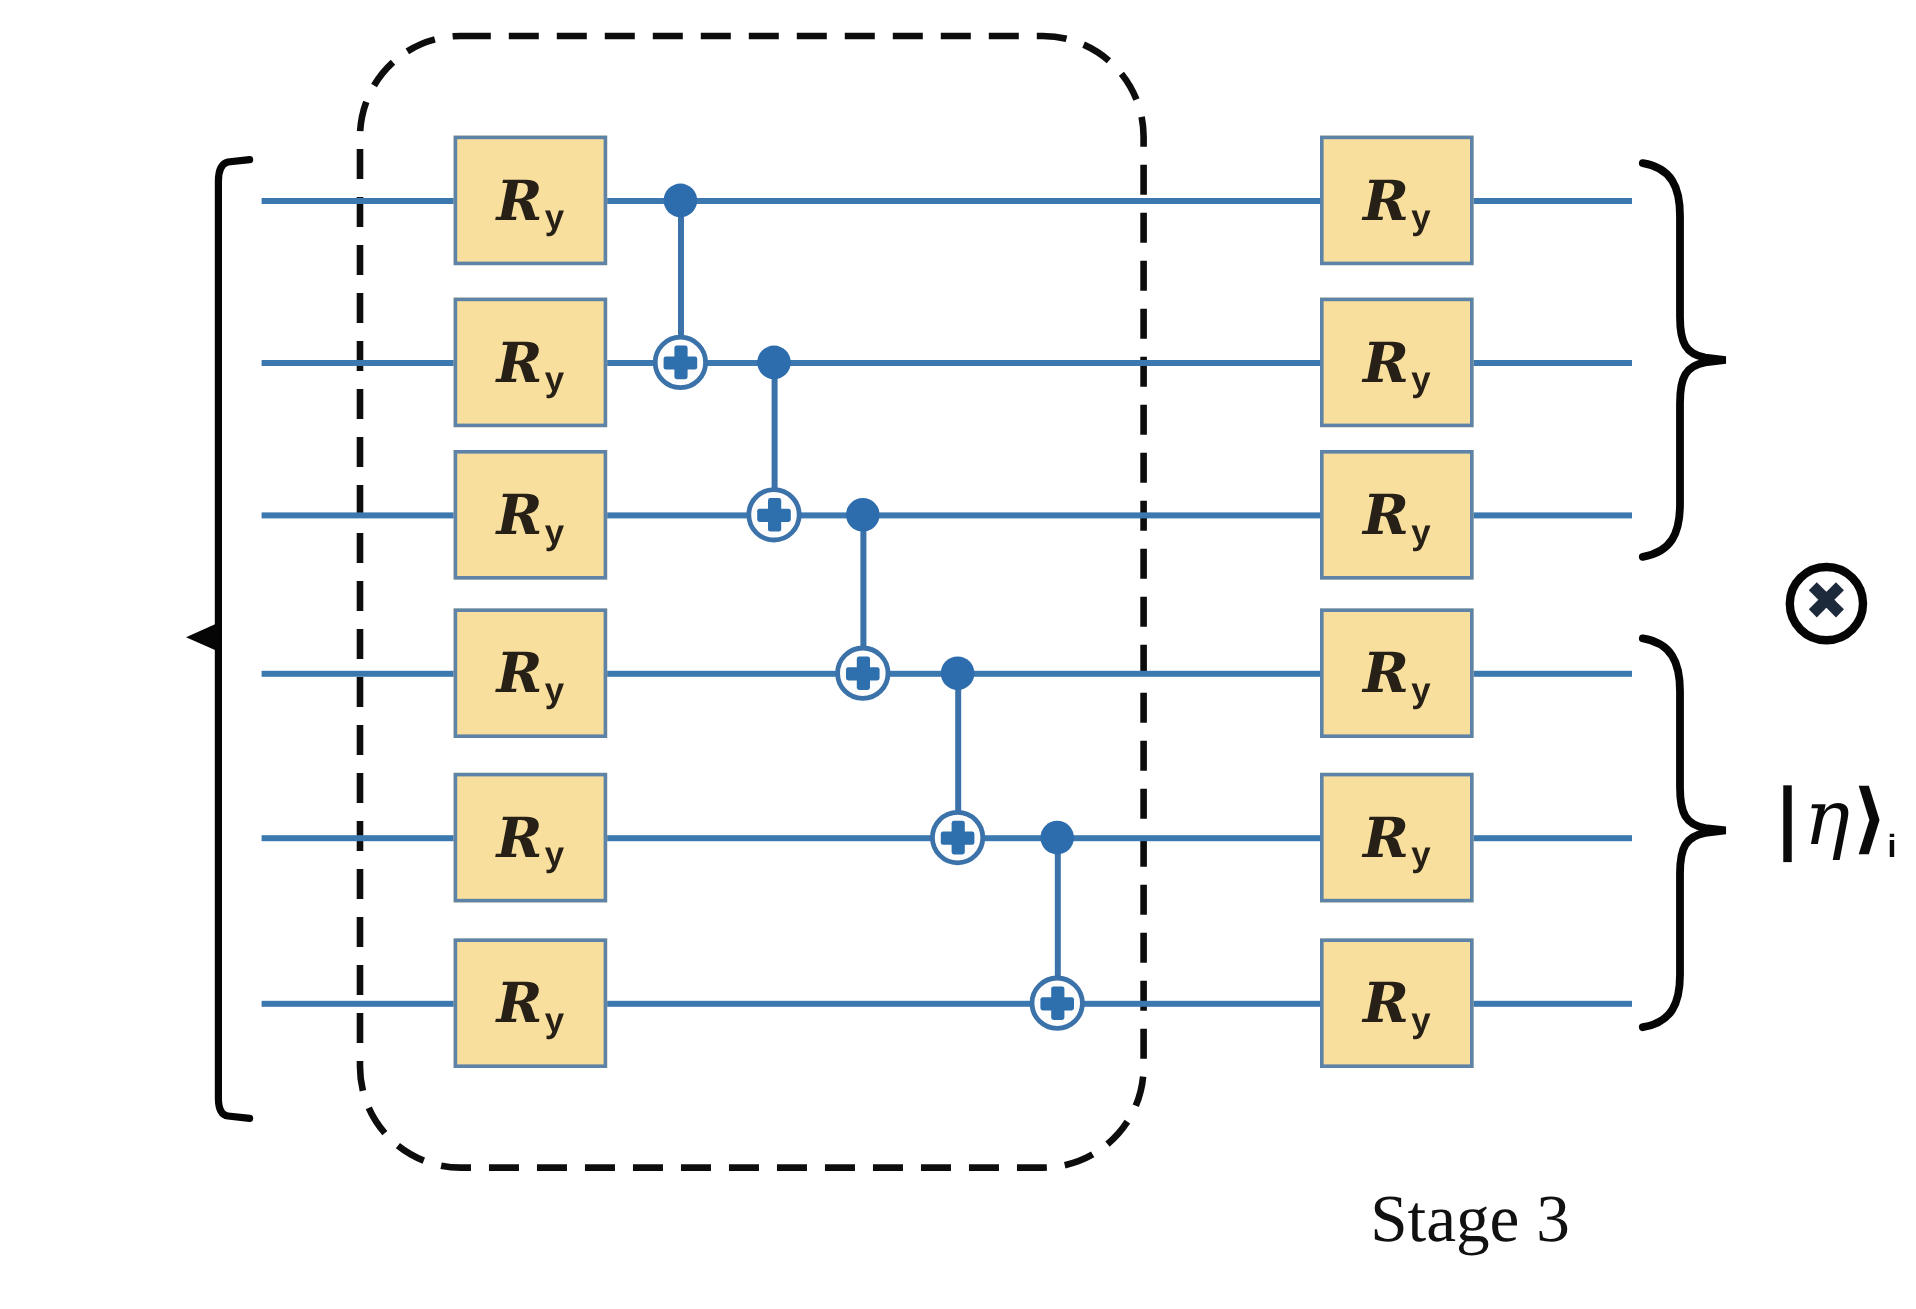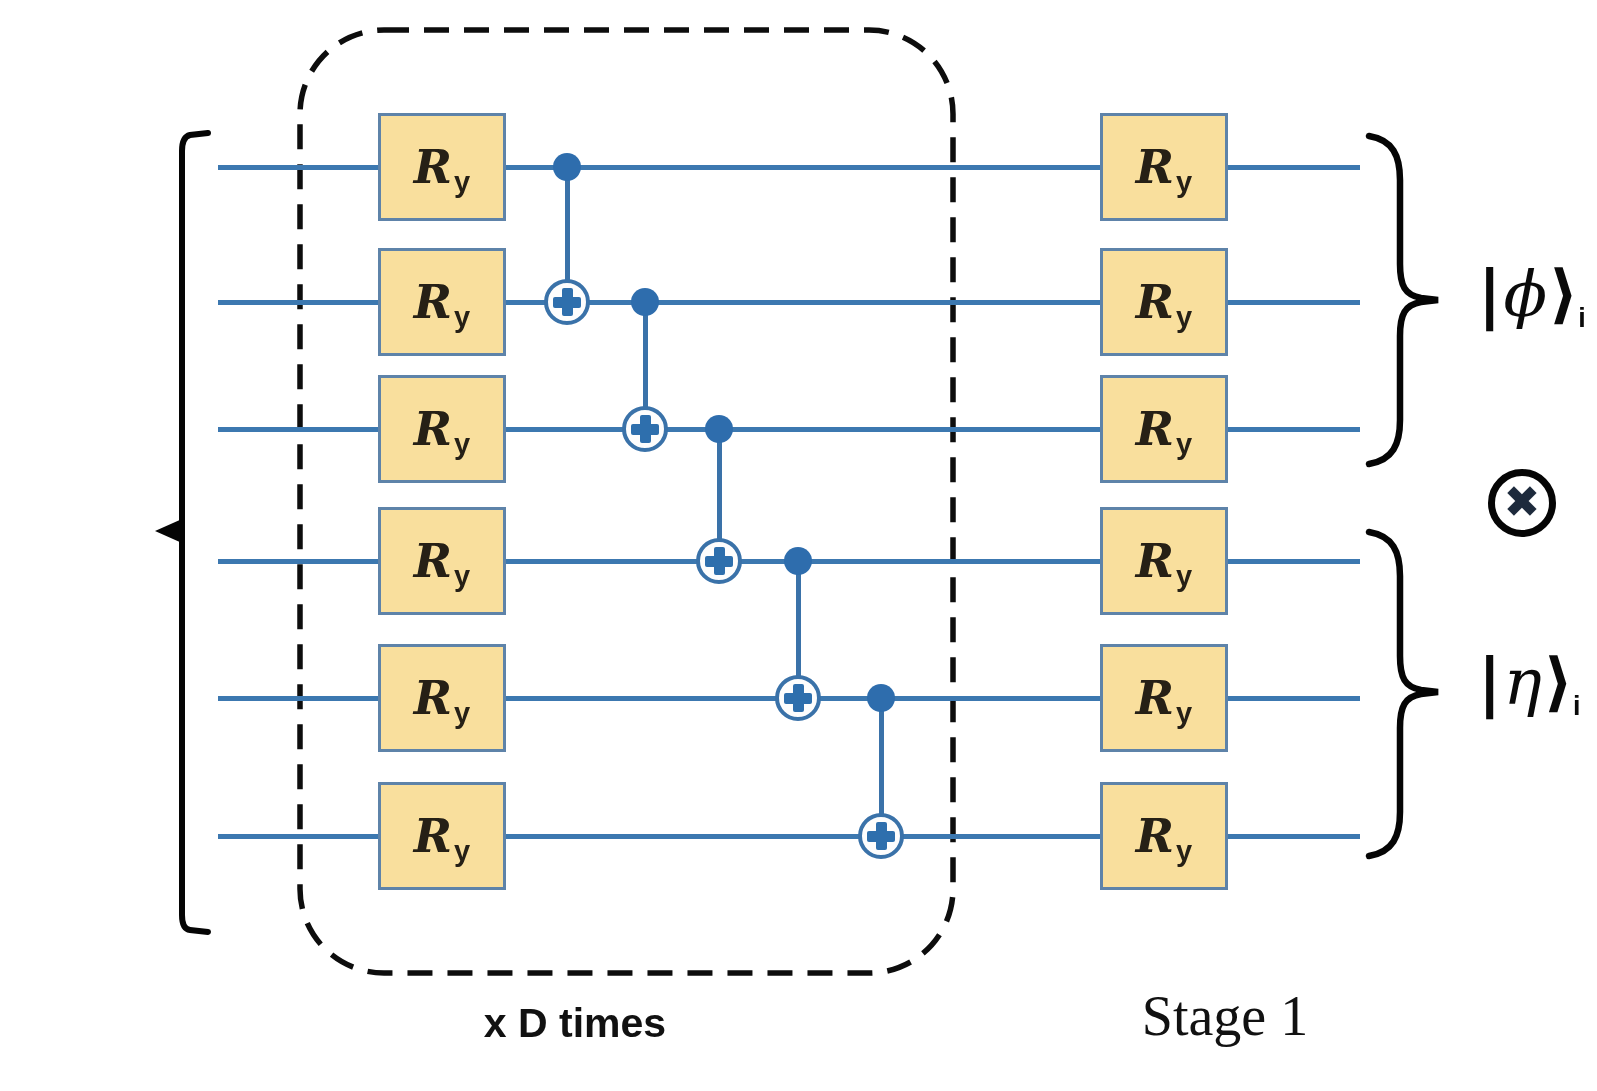--- a/index.html
+++ b/index.html
@@ -177,27 +177,23 @@
     </div>
   <div class="gate" style="left:1100px;top:644px">
       <span class="gm">R</span>
       <span class="gs">y</span>
     </div>
   <div class="gate" style="left:1100px;top:782px">
       <span class="gm">R</span>
       <span class="gs">y</span>
     </div>
 
-  <div class="ket ket-phi">
-    <span class="pre">|</span><span class="letter">ϕ</span><span class="post">⟩</span><span class="ksub">i</span>
-  </div>
   <div class="ket ket-eta">
     <span class="pre">|</span><span class="letter">η</span><span class="post">⟩</span><span class="ksub">i</span>
   </div>
 
   <div class="tensor">
     <span>✖</span>
   </div>
 
-  <div class="repeat-label">x D times</div>
-  <div class="stage-label">Stage 1</div>
+  <div class="stage-label">Stage 3</div>
 
 </div>
 
 </body></html>

